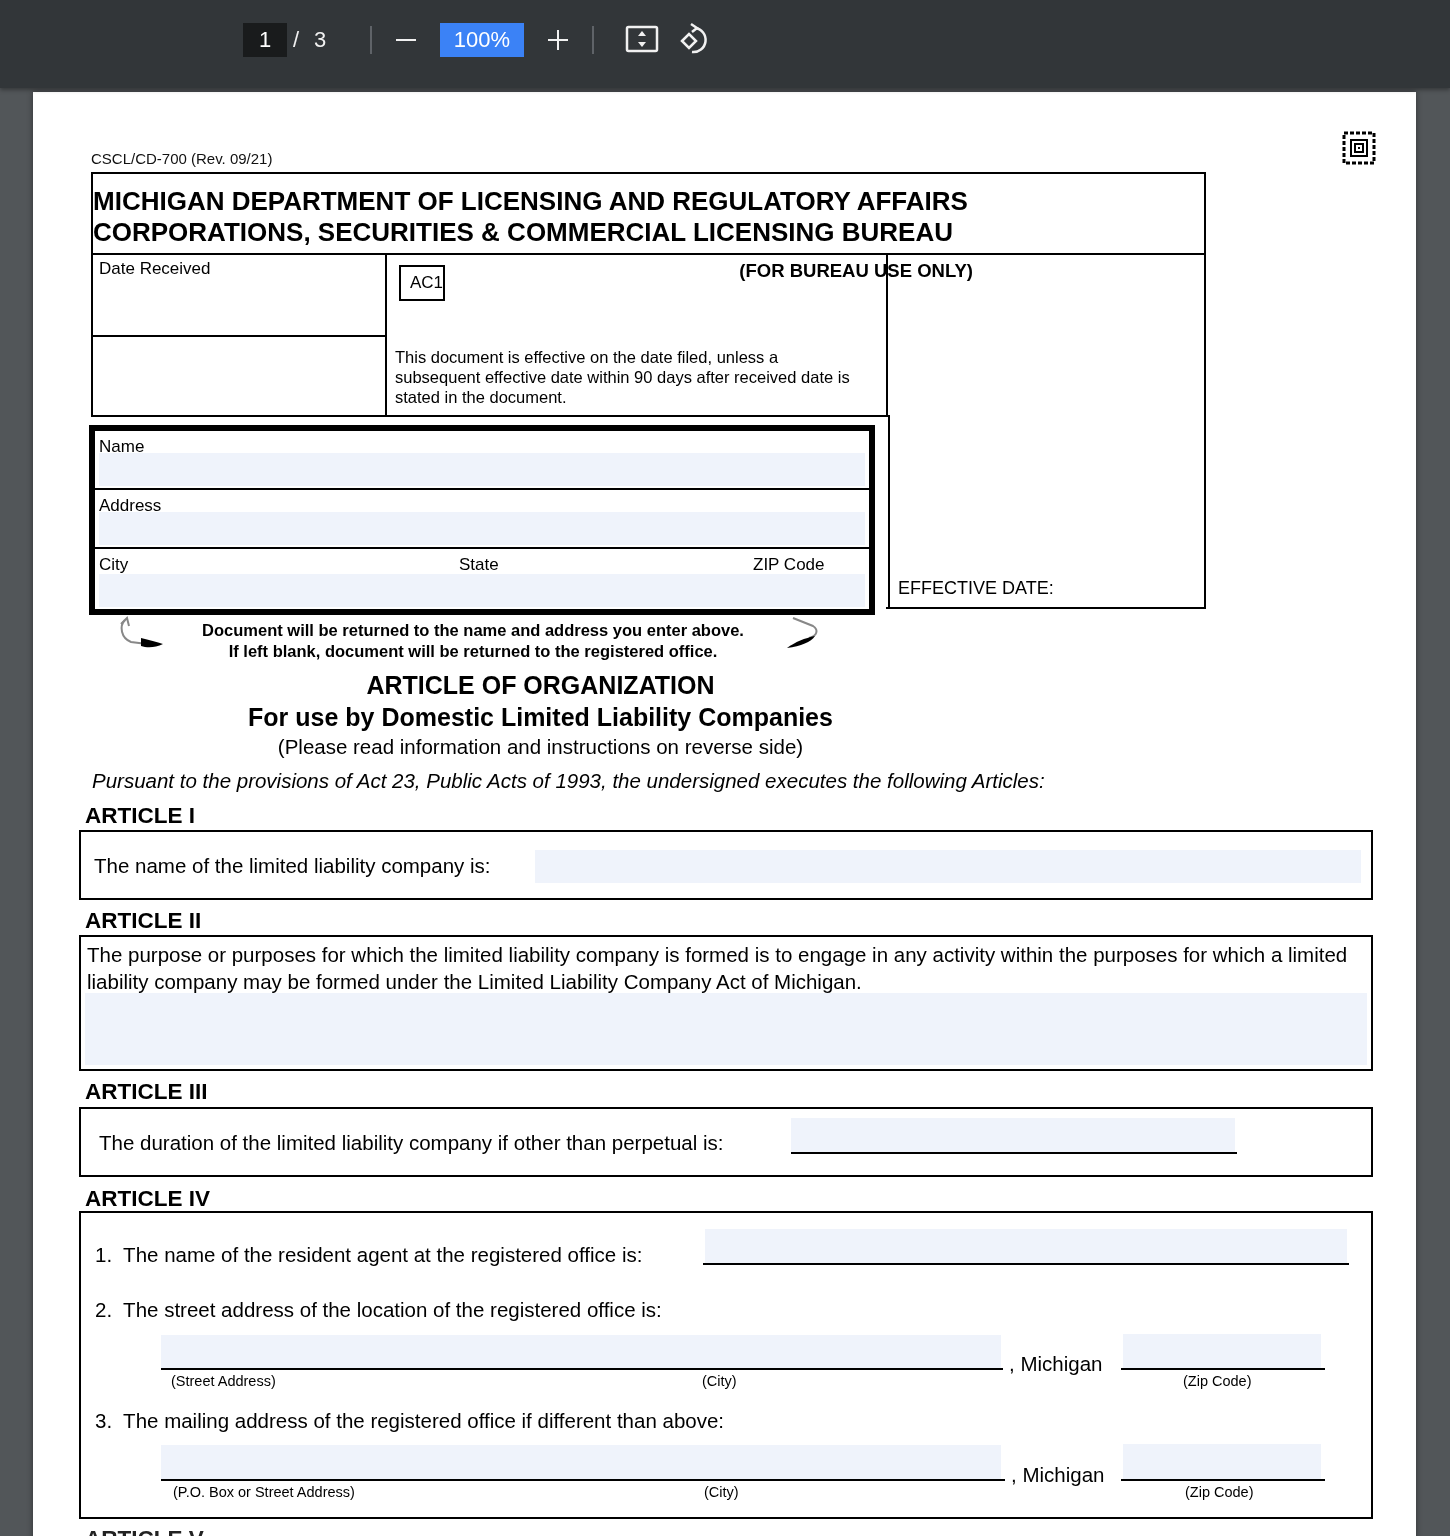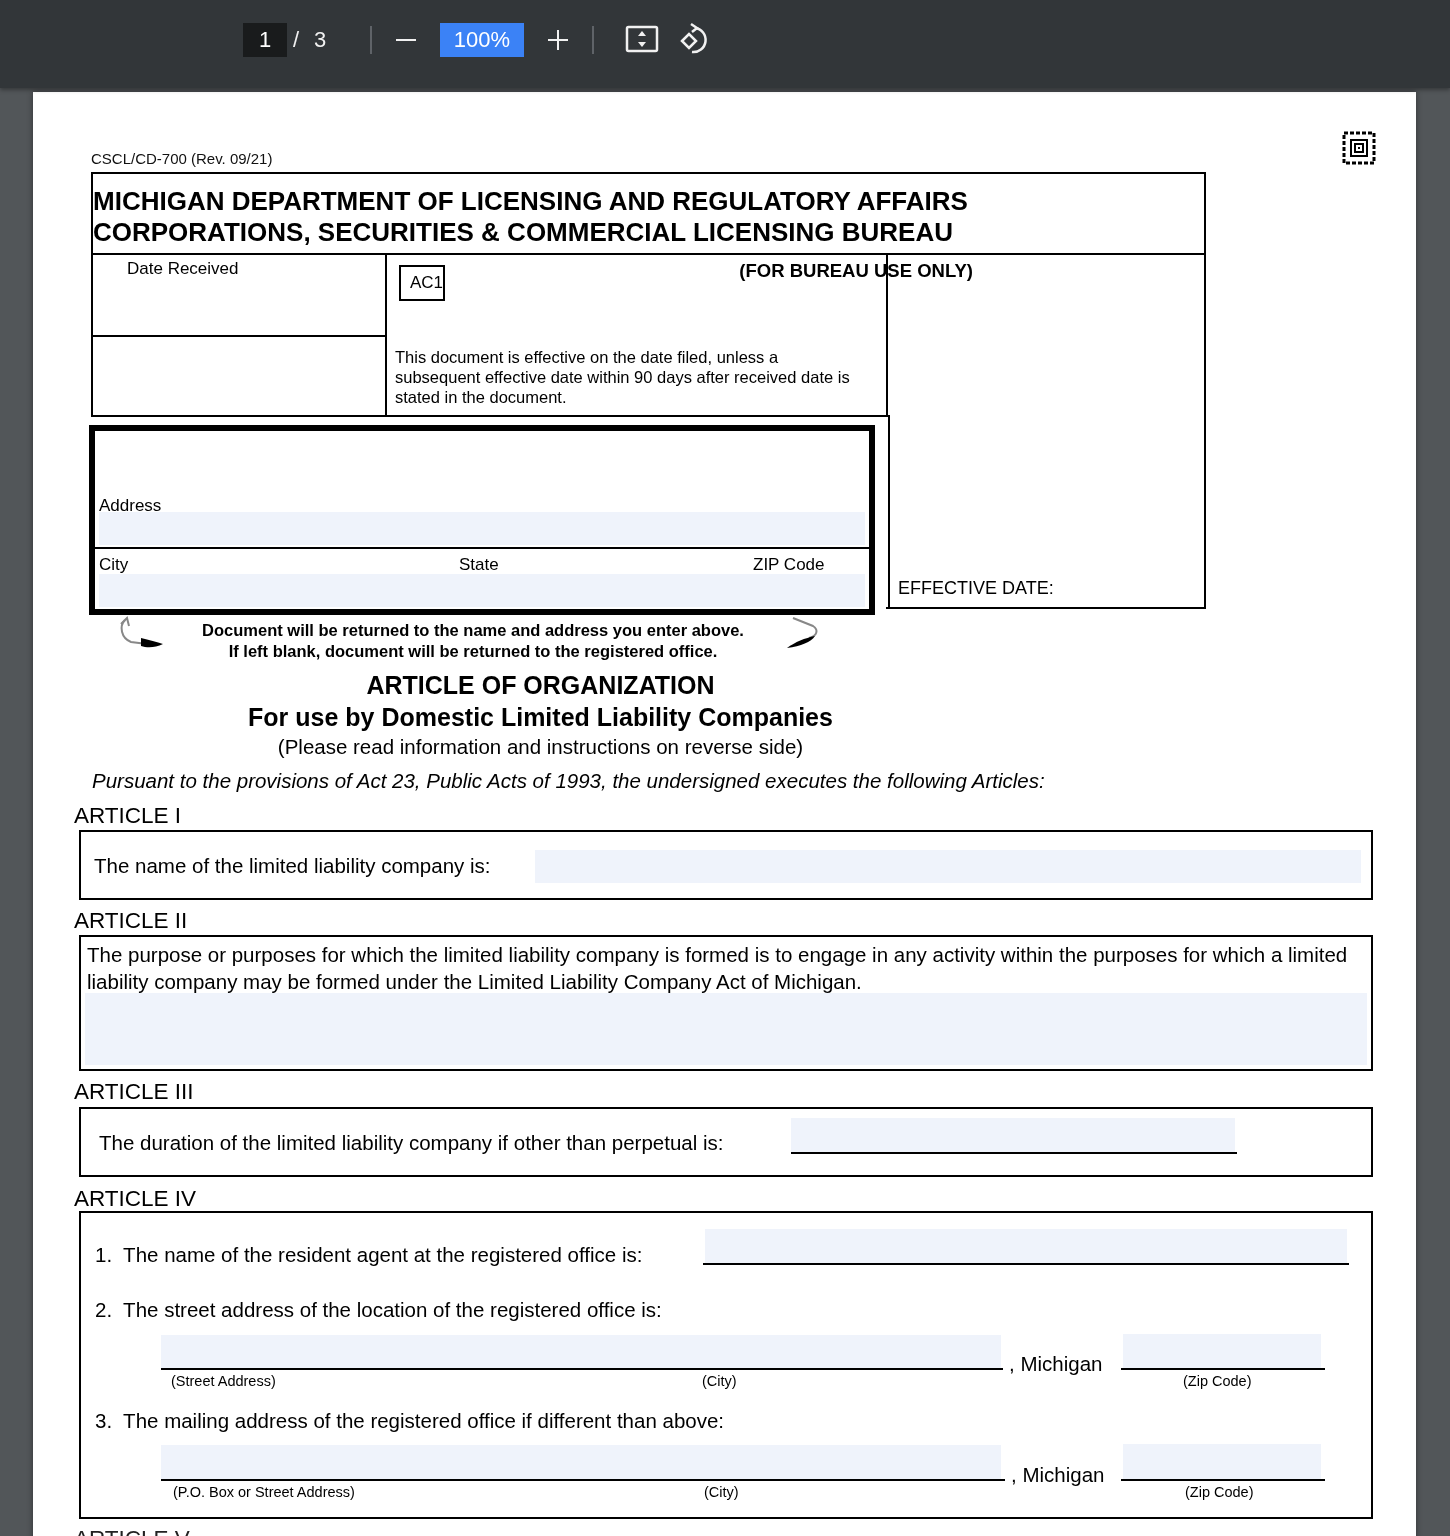--- a/index.html
+++ b/index.html
@@ -26,21 +26,21 @@
   .page { position: absolute; left: 33px; top: 92px; width: 1383px; height: 1460px; background: #fff; box-shadow: 0 0 6px rgba(0,0,0,0.4); }
   .abs { position: absolute; }
   .form-id { left: 58px; top: 58px; font-size: 15px; color: #111; }
   .qr { left: 1308px; top: 38px; width: 36px; height: 36px; }
 
   .header-box { left: 58px; top: 80px; width: 1115px; height: 83px; border: 2px solid #000; text-align: left; }
   .header-box div { font-weight: bold; font-size: 26px; line-height: 31px; }
   .header-box .l1 { margin-top: 12px; }
 
   .recv-box { left: 58px; top: 161px; width: 296px; height: 84px; border: 2px solid #000; border-top: none; }
-  .recv-label { left: 6px; top: 6px; font-size: 17px; margin-left: 28px; }
+  .recv-label { left: 6px; top: 6px; font-size: 17px; }
   .recv-box2 { left: 58px; top: 243px; width: 296px; height: 82px; border: 2px solid #000; border-top: none; }
 
   .bureau-box { left: 352px; top: 161px; width: 503px; height: 164px; border: 2px solid #000; border-top: none; border-left: 2px solid #000; }
   .ac1 { left: 12px; top: 12px; width: 46px; height: 36px; border: 2px solid #000; font-size: 17px; line-height: 32px; text-align: right; }
   .bureau-note { left: 8px; top: 94px; width: 460px; font-size: 16.5px; line-height: 20px; }
   .bureau-right { left: 853px; top: 161px; width: 320px; height: 356px; border-right: 2px solid #000; border-bottom: 2px solid #000; }
   .bureau-title { left: 560px; top: 168px; font-weight: bold; font-size: 18.5px; width: 380px; text-align: right; }
   .eff-box { left: 855px; top: 323px; width: 320px; height: 192px; border-left: 2px solid #000; }
   .eff-label { left: 8px; top: 163px; font-size: 18px; }
 
@@ -53,21 +53,21 @@
   .notice { left: 70px; top: 528px; width: 740px; text-align: center; font-weight: bold; font-size: 16.5px; line-height: 21px; }
   .arrow-l { left: 84px; top: 524px; }
   .arrow-r { left: 750px; top: 524px; }
 
   .title-block { left: 100px; top: 578px; width: 815px; text-align: center; }
   .t1 { font-weight: bold; font-size: 25px; line-height: 30px; }
   .t2 { font-weight: bold; font-size: 25px; line-height: 34px; }
   .t3 { font-size: 20.5px; line-height: 26px; }
   .pursuant { left: 47px; top: 677px; font-style: italic; font-size: 20.5px; margin-left: 12px; }
 
-  .art-h { position: absolute; left: 41px; font-weight: normal; font-size: 22.5px; }
+  .art-h { position: absolute; left: 52px; font-weight: bold; font-size: 22.5px; }
   .art-box { position: absolute; left: 46px; width: 1294px; border: 2px solid #000; }
   .art-text { position: absolute; font-size: 20.5px; }
   .fill { position: absolute; background: #eff3fb; border: none; cursor: text; }
   .uline { position: absolute; height: 2px; background: #000; }
   .small-lbl { position: absolute; font-size: 14.5px; }
 </style>
 </head>
 <body>
 
 <div class="toolbar">
@@ -118,20 +118,24 @@
     <div class="abs ac1">AC1</div>
     <div class="abs bureau-note">This document is effective on the date filed, unless a subsequent effective date within 90 days after received date is stated in the document.</div>
   </div>
   <div class="abs bureau-right"></div>
   <div class="abs bureau-title">(FOR BUREAU USE ONLY)</div>
   <div class="abs eff-box">
     <span class="abs eff-label">EFFECTIVE DATE:</span>
   </div>
 
   <div class="abs return-box">
+    <div class="ret-row" style="top:0;height:59px">
+      <span class="ret-label" style="left:4px">Name</span>
+      <input class="ret-field" value="" style="">
+    </div>
     <div class="ret-row" style="top:59px;height:59px">
       <span class="ret-label" style="left:4px">Address</span>
       <input class="ret-field" value="" style="">
     </div>
     <div class="ret-row" style="top:118px;height:60px">
       <span class="ret-label" style="left:4px">City</span>
       <span class="ret-label" style="left:364px">State</span>
       <span class="ret-label" style="left:658px">ZIP Code</span>
       <input class="ret-field" value="" style="">
     </div>

